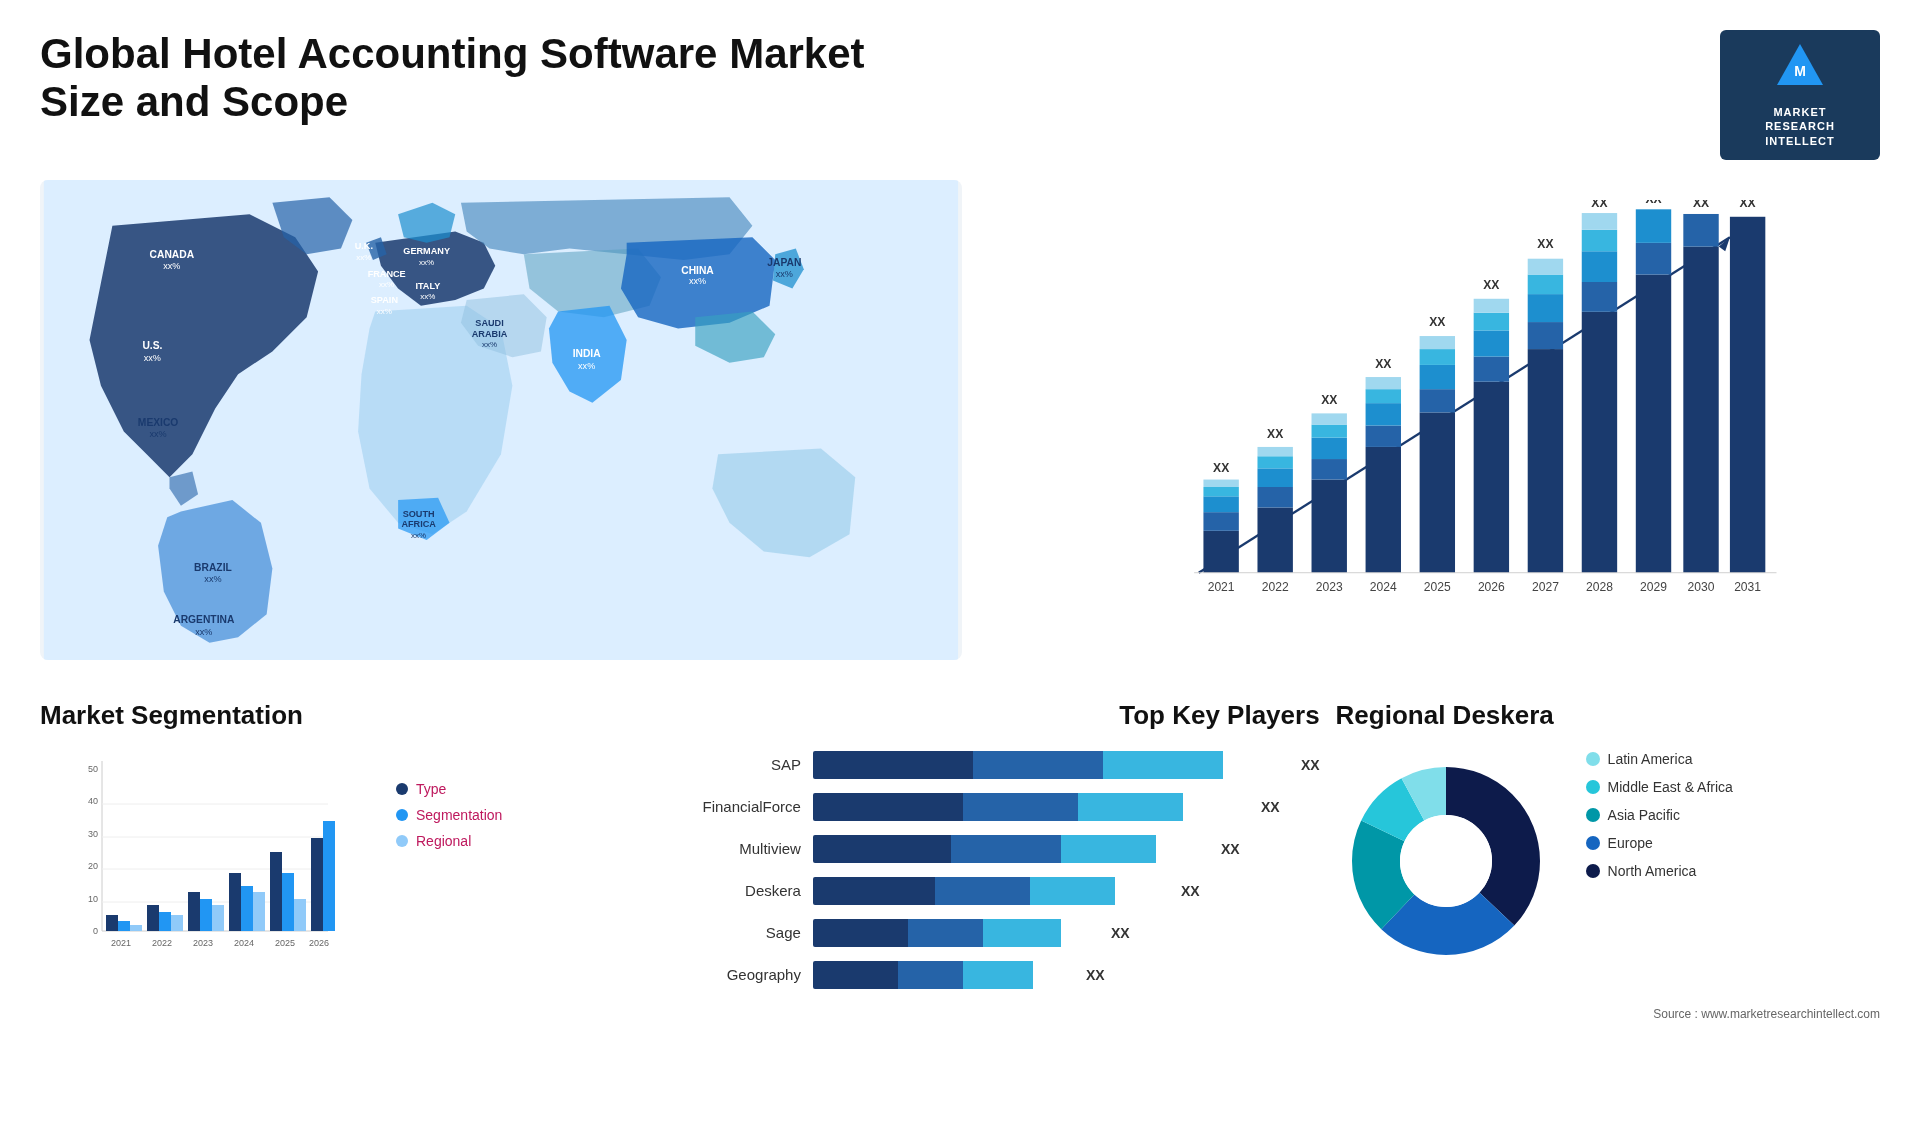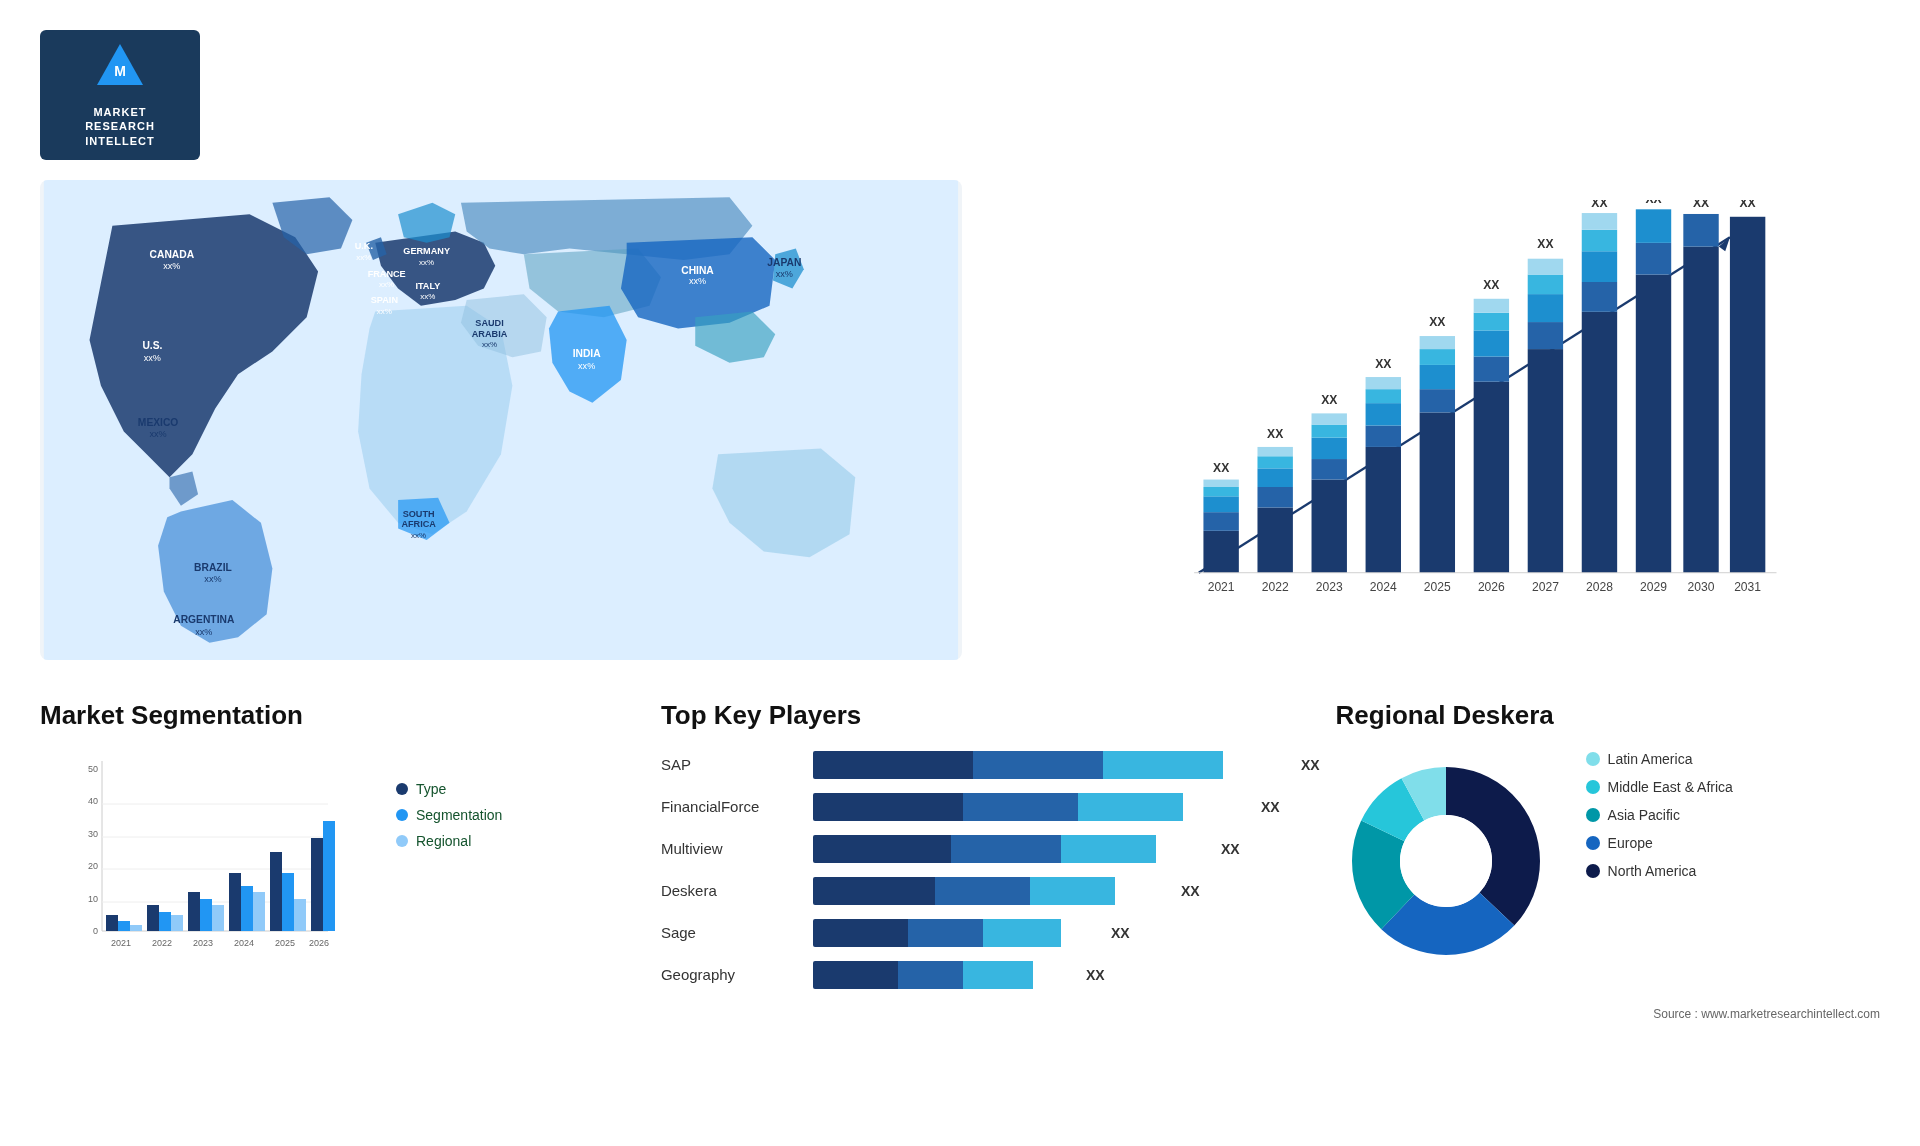--- a/index.html
+++ b/index.html
@@ -93,31 +93,32 @@
       flex-direction: column;
       gap: 10px;
       margin-left: 20px;
       justify-content: center;
     }
     .legend-item {
       display: flex;
       align-items: center;
       gap: 8px;
       font-size: 14px;
-      color: #14532d;
+      color: #be185d;
     }
     .legend-dot {
       width: 12px;
       height: 12px;
       border-radius: 50%;
     }
 
     
     .key-players {
       flex: 1;
+      text-align: right;
     }
     .players-list {
       display: flex;
       flex-direction: column;
       gap: 14px;
       margin-top: 10px;
     }
     .player-row {
       display: flex;
       align-items: center;
@@ -172,20 +173,21 @@
       font-size: 12px;
       color: #666;
       text-align: right;
       margin-top: 36px;
     }
   </style>
 </head>
 <body>
 
 <div class="header">
+  <h1 class="main-title">Global Hotel Accounting Software Market Size and Scope</h1>
   <div class="logo">
     <div style="margin-bottom:6px;">
       <svg width="50" height="45" viewBox="0 0 50 45">
         <polygon points="25,2 48,43 2,43" fill="#2196f3"></polygon>
         <text x="25" y="34" text-anchor="middle" font-size="14" font-weight="bold" fill="white">M</text>
       </svg>
     </div>
     <div class="logo-text">
       <div>MARKET</div>
       <div>RESEARCH</div>

